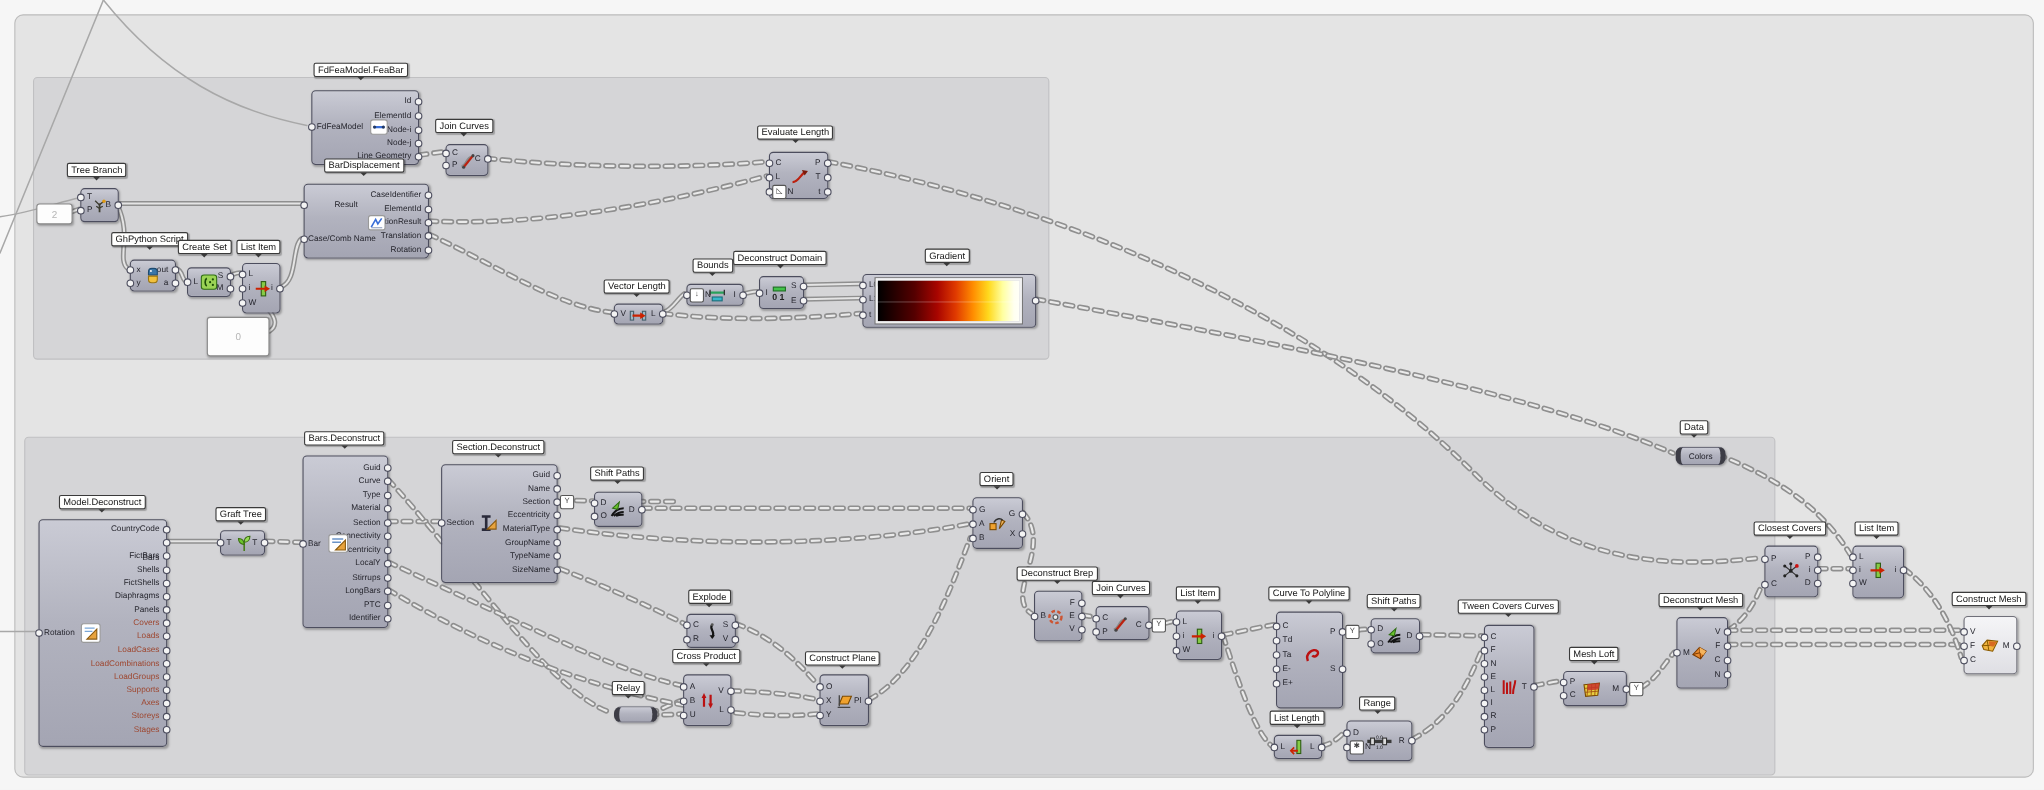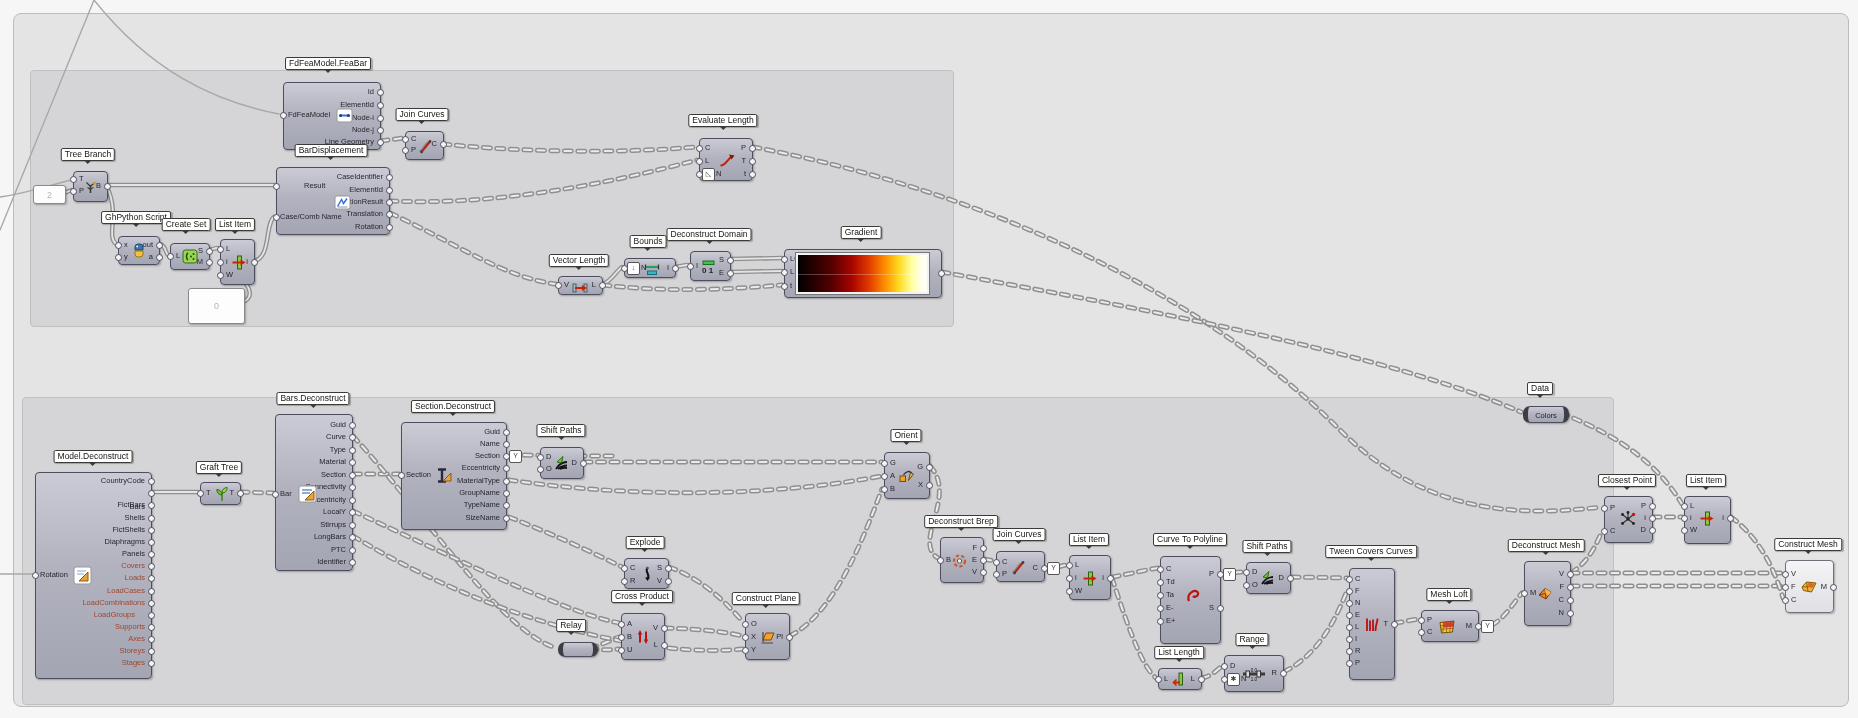--- a/index.html
+++ b/index.html
@@ -367,21 +367,21 @@
       <div class="plabel out" style="right: 6px; top: 76px;">Panels</div>
       <div class="port" style="right: -4px; top: 90px;"></div>
       <div class="plabel out" style="right: 6px; top: 88px; color: rgb(158, 71, 48);">Covers</div>
       <div class="port" style="right: -4px; top: 102px;"></div>
       <div class="plabel out" style="right: 6px; top: 100px; color: rgb(158, 71, 48);">Loads</div>
       <div class="port" style="right: -4px; top: 115px;"></div>
       <div class="plabel out" style="right: 6px; top: 113px; color: rgb(158, 71, 48);">LoadCases</div>
       <div class="port" style="right: -4px; top: 127px;"></div>
       <div class="plabel out" style="right: 6px; top: 125px; color: rgb(158, 71, 48);">LoadCombinations</div>
       <div class="port" style="right: -4px; top: 139px;"></div>
-      <div class="plabel out" style="right: 16px; top: 137px; color: rgb(158, 71, 48);">LoadGroups</div>
+      <div class="plabel out" style="right: 6px; top: 137px; color: rgb(158, 71, 48);">LoadGroups</div>
       <div class="port" style="right: -4px; top: 151px;"></div>
       <div class="plabel out" style="right: 6px; top: 149px; color: rgb(158, 71, 48);">Supports</div>
       <div class="port" style="right: -4px; top: 163px;"></div>
       <div class="plabel out" style="right: 6px; top: 161px; color: rgb(158, 71, 48);">Axes</div>
       <div class="port" style="right: -4px; top: 175px;"></div>
       <div class="plabel out" style="right: 6px; top: 173px; color: rgb(158, 71, 48);">Storeys</div>
       <div class="port" style="right: -4px; top: 187px;"></div>
       <div class="plabel out" style="right: 6px; top: 185px; color: rgb(158, 71, 48);">Stages</div>
       <div class="icon" style="left: 37px; top: 93px;"><svg width="19" height="19">
           <rect x="1" y="1" width="17" height="17" rx="2" fill="#fff" stroke="#999"></rect>
@@ -726,21 +726,21 @@
       <div class="icon" style="left: 14px; top: 14px;"><svg width="18" height="16">
           <path d="M9 8 L3.5 3.5 M9 8 L14.5 3.5 M9 8 L3.5 12.5 M9 8 L14.5 12.5 M9 8 L9 1.5" stroke="#333" stroke-width="1.1"></path>
           <circle cx="9" cy="8" r="1.7" fill="#222"></circle>
           <circle cx="14.5" cy="3.5" r="1.7" fill="#cc1111"></circle>
           <circle cx="3.5" cy="3.5" r="1.4" fill="#222"></circle>
           <circle cx="3.5" cy="12.5" r="1.4" fill="#222"></circle>
           <circle cx="14.5" cy="12.5" r="1.4" fill="#222"></circle>
           <circle cx="9" cy="1.5" r="1.4" fill="#222"></circle>
         </svg></div>
     </div>
-    <div class="tag" style="left: 1627px; top: 474px;">Closest Point</div>
+    <div class="tag" style="left: 1627px; top: 474px;">Closest Covers</div>
     <div class="comp" style="left: 1684px; top: 496px; width: 45px; height: 46px;">
       <div class="port" style="left: -4px; top: 6px;"></div>
       <div class="plabel" style="left: 5px; top: 4px;">L</div>
       <div class="port" style="left: -4px; top: 18px;"></div>
       <div class="plabel" style="left: 5px; top: 16px;">i</div>
       <div class="port" style="left: -4px; top: 30px;"></div>
       <div class="plabel" style="left: 5px; top: 28px;">W</div>
       <div class="port" style="right: -4px; top: 18px;"></div>
       <div class="plabel out" style="right: 6px; top: 16px;">i</div>
       <div class="icon" style="left: 14px; top: 14px;"><svg width="16" height="15">

